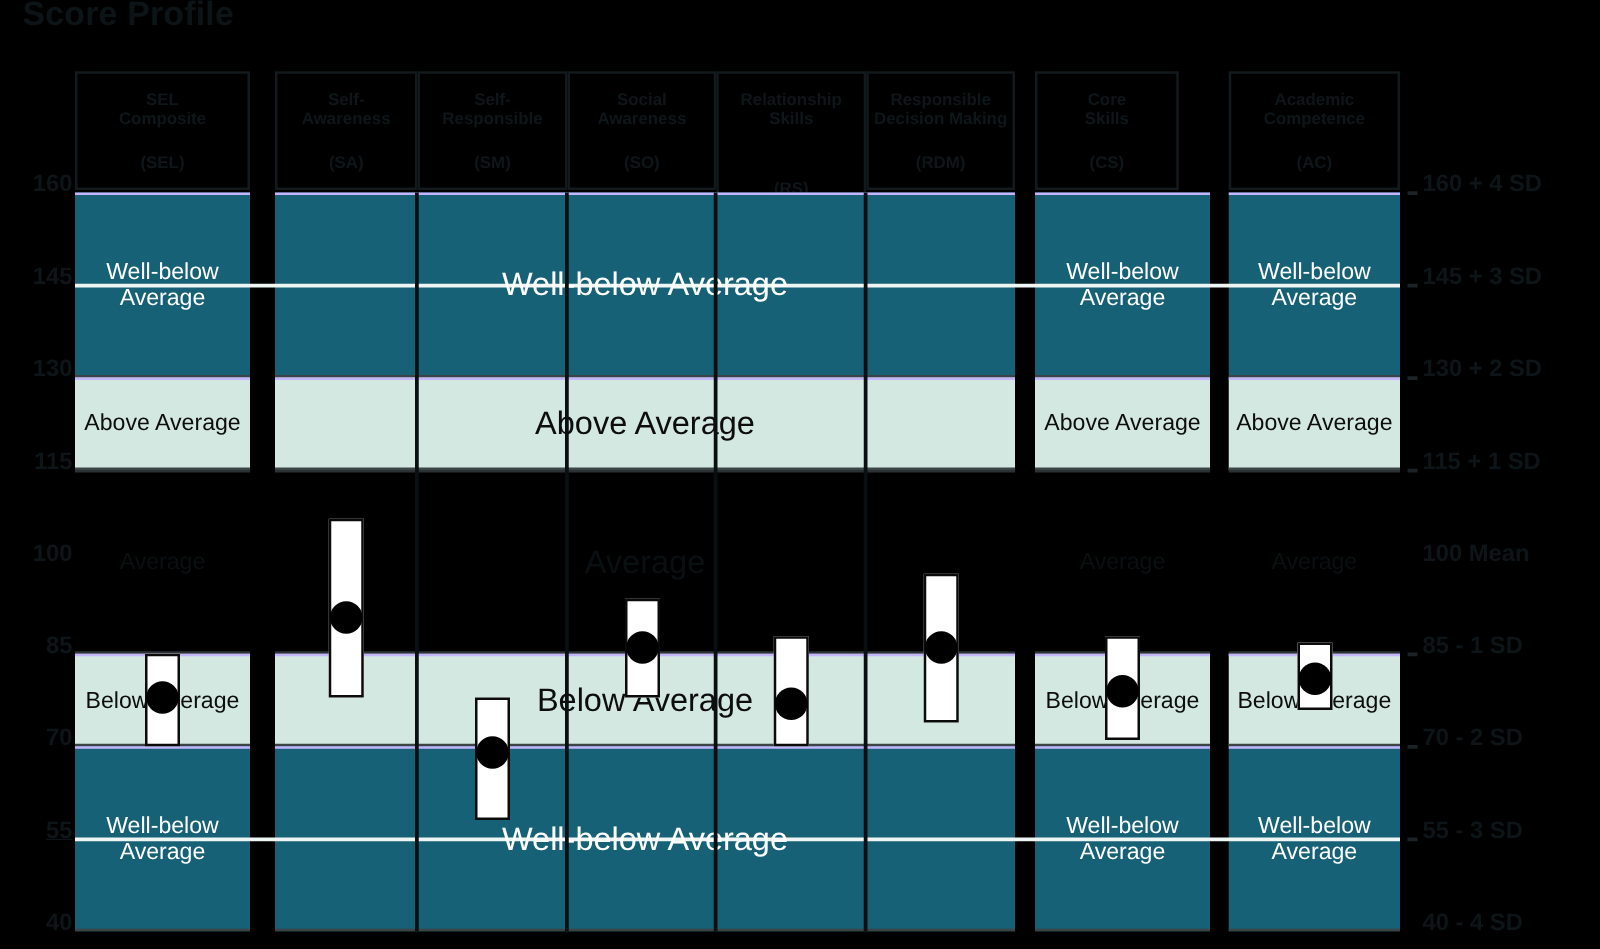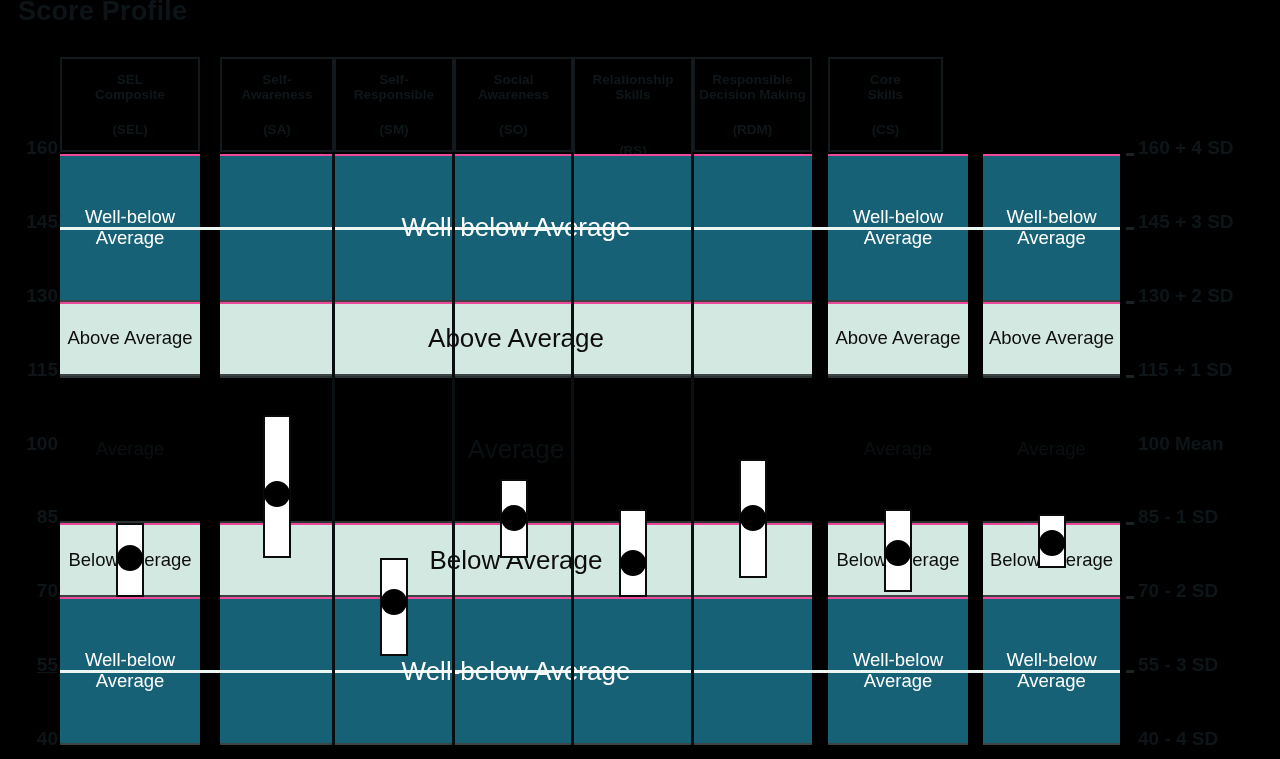--- a/index.html
+++ b/index.html
@@ -38,21 +38,21 @@
     position: absolute;
     left: 0; right: 0; bottom: 12px;
     font-size: 13.5px; font-weight: bold;
   }
 
   
   #plot { position: absolute; left: 0; top: 0; width: 1280px; height: 759px; }
 
   .band {
     position: absolute;
-    border-top: 2px solid #ec4899;
+    border-top: 2px solid #c4b5fd;
     border-bottom: 2px solid #3c4446;
     display: flex; align-items: center; justify-content: center;
     text-align: center;
     line-height: 1.12;
   }
   .band.teal   { background: #166176; color: #ffffff; }
   .band.mint   { background: #d4e8e2; color: #0d0d0d; justify-content: center; }
   .band.dark   { background: #000000; color: #0a1012; border-top-color:#2b3234; border-bottom-color:#2b3234;}
 
   .band .lbl { position: relative; z-index: 3; padding: 0 4px; }
@@ -126,20 +126,25 @@
       </div>
       <div class="hdr" style="left: 693px; top: 57px; width: 119px; height: 95px;">
         <div>Responsible</div>
         <div>Decision Making</div>
         <div class="abbr">(RDM)</div>
       </div>
       <div class="hdr" style="left: 828px; top: 57px; width: 115px; height: 95px;">
         <div>Core</div>
         <div>Skills</div>
         <div class="abbr">(CS)</div>
+      </div>
+      <div class="hdr" style="left: 983px; top: 57px; width: 137px; height: 95px;">
+        <div>Academic</div>
+        <div>Competence</div>
+        <div class="abbr">(AC)</div>
       </div>
       <div class="band teal narrow" style="left: 60px; top: 154px; width: 140px; height: 147.75px;">
         <span class="lbl">Well-below Average</span>
       </div>
       <div class="band mint narrow" style="left: 60px; top: 301.75px; width: 140px; height: 73.875px;">
         <span class="lbl">Above Average</span>
       </div>
       <div class="band dark narrow" style="left: 60px; top: 375.625px; width: 140px; height: 147.75px;">
         <span class="lbl">Average</span>
       </div>

